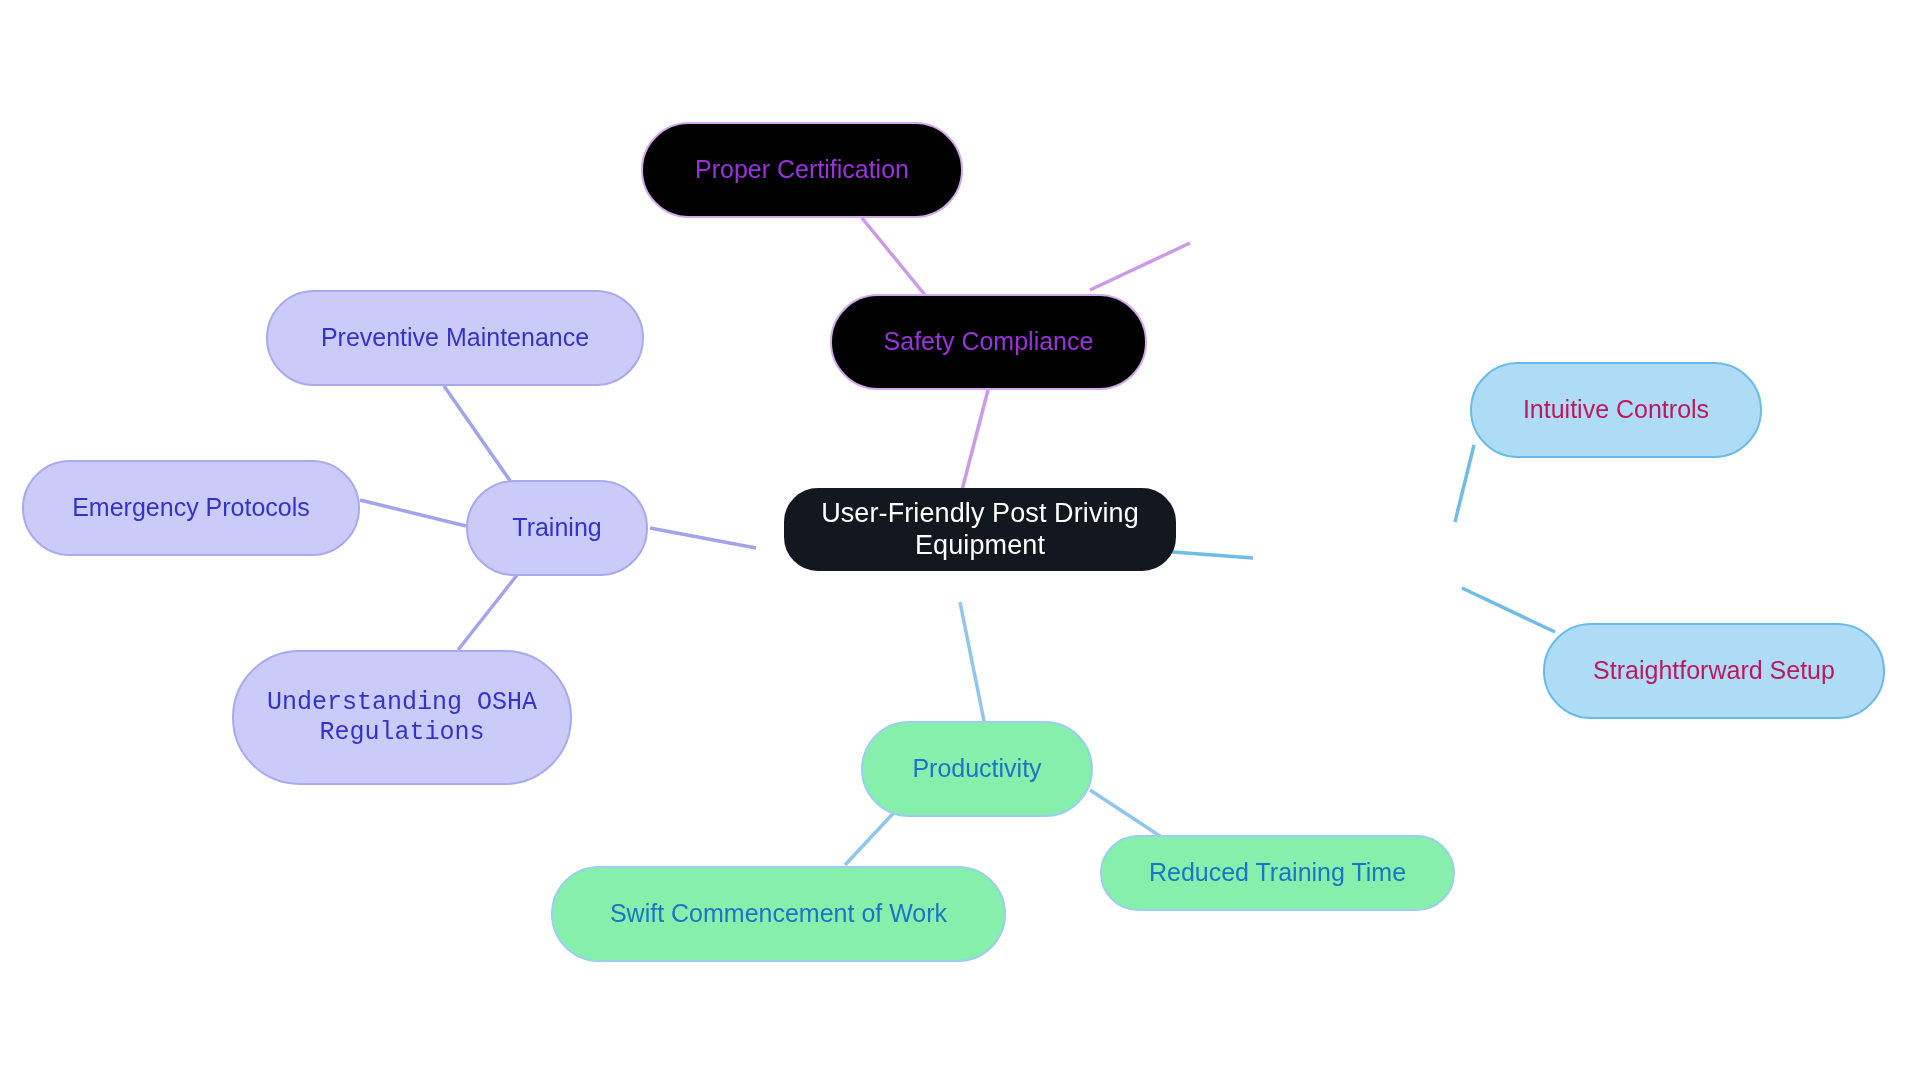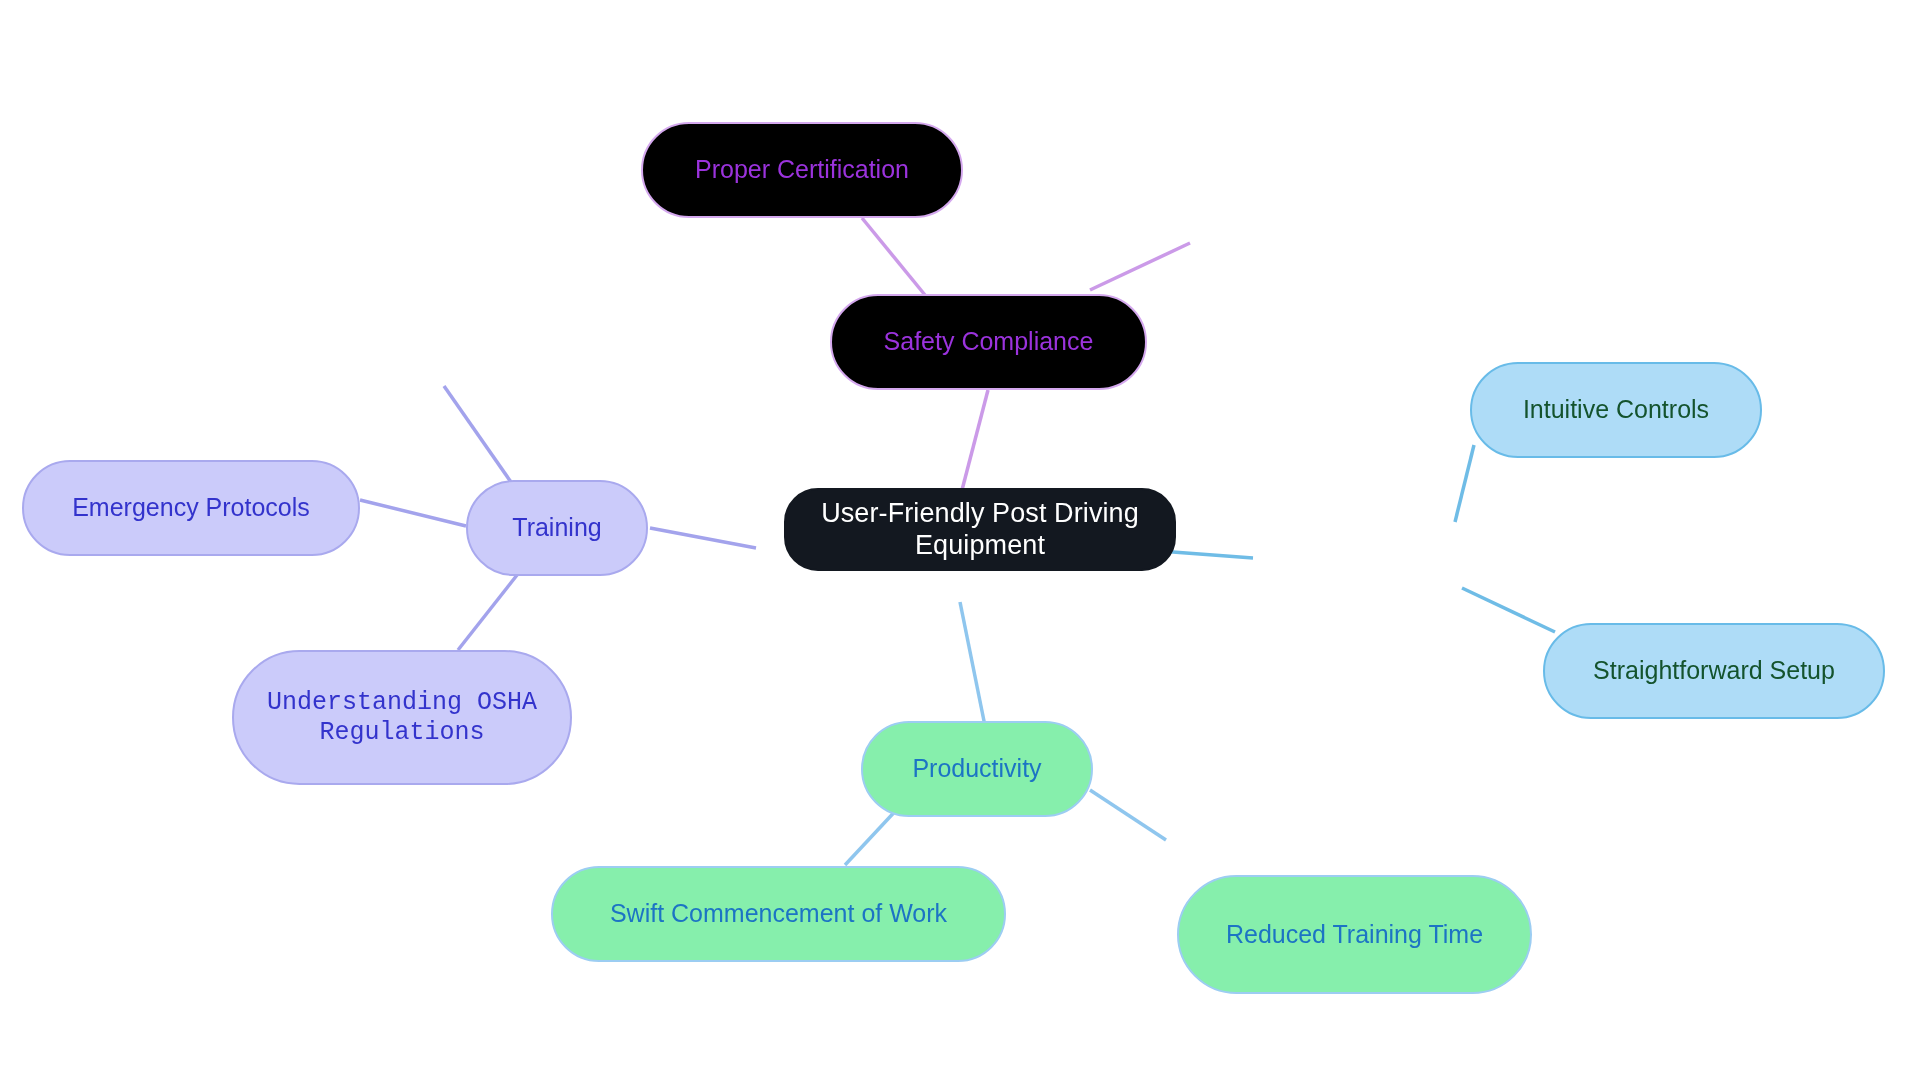--- a/index.html
+++ b/index.html
@@ -61,21 +61,21 @@
     color: #3333cc;
   }
   .fill-purple {
     background: #000000;
     border-color: #d4a8ee;
     color: #9b33dd;
   }
   .fill-sky {
     background: #aedcf7;
     border-color: #68bbe8;
-    color: #14532d;
+    color: #be185d;
   }
   .fill-paleblue {
     background: #86efac;
     border-color: #9ccdf2;
     color: #1c74c4;
   }
 </style>
 </head>
 <body>
 
@@ -113,30 +113,31 @@
   <div class="node node-root" style="left:784px; top:488px; width:392px; height:83px;">User-Friendly Post Driving
 Equipment</div>
 
   <div class="node node-branch fill-purple" style="left:830px; top:294px; width:317px; height:96px;">Safety Compliance</div>
 
   <div class="node node-leaf fill-purple" style="left:641px; top:122px; width:322px; height:96px;">Proper Certification</div>
 
 
   <div class="node node-branch fill-periwinkle" style="left:466px; top:480px; width:182px; height:96px;">Training</div>
 
+  <div class="node node-leaf fill-periwinkle" style="left:266px; top:290px; width:378px; height:96px;">Preventive Maintenance</div>
 
   <div class="node node-leaf fill-periwinkle" style="left:22px; top:460px; width:338px; height:96px;">Emergency Protocols</div>
 
   <div class="node node-leaf fill-periwinkle" style="left:232px; top:650px; width:340px; height:135px;font-family:Liberation Mono, monospace;">Understanding OSHA
 Regulations</div>
 
 
   <div class="node node-leaf fill-sky" style="left:1470px; top:362px; width:292px; height:96px;">Intuitive Controls</div>
 
   <div class="node node-leaf fill-sky" style="left:1543px; top:623px; width:342px; height:96px;">Straightforward Setup</div>
 
   <div class="node node-branch fill-paleblue" style="left:861px; top:721px; width:232px; height:96px;">Productivity</div>
 
   <div class="node node-leaf fill-paleblue" style="left:551px; top:866px; width:455px; height:96px;">Swift Commencement of Work</div>
 
-  <div class="node node-leaf fill-paleblue" style="left:1177px; top:835px; width:355px; height:119px;margin-top:40px;">Reduced Training Time</div>
+  <div class="node node-leaf fill-paleblue" style="left:1100px; top:835px; width:355px; height:76px;">Reduced Training Time</div>
 
 </div>
 
 </body></html>

